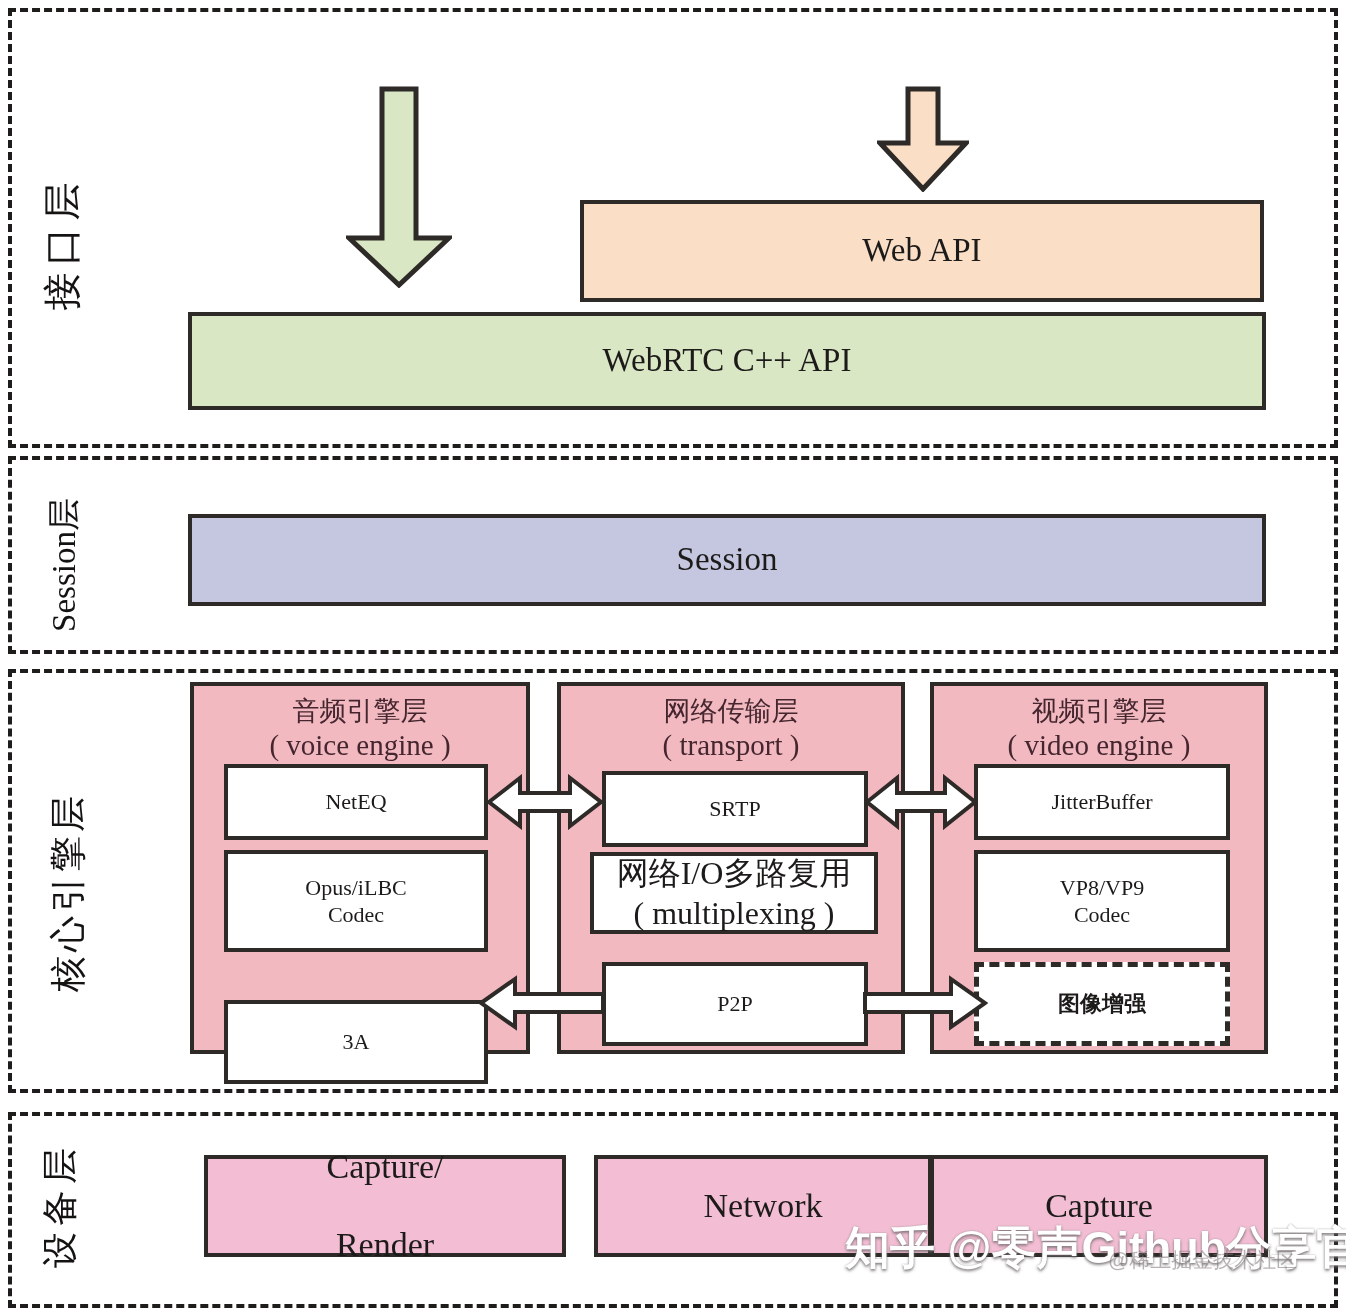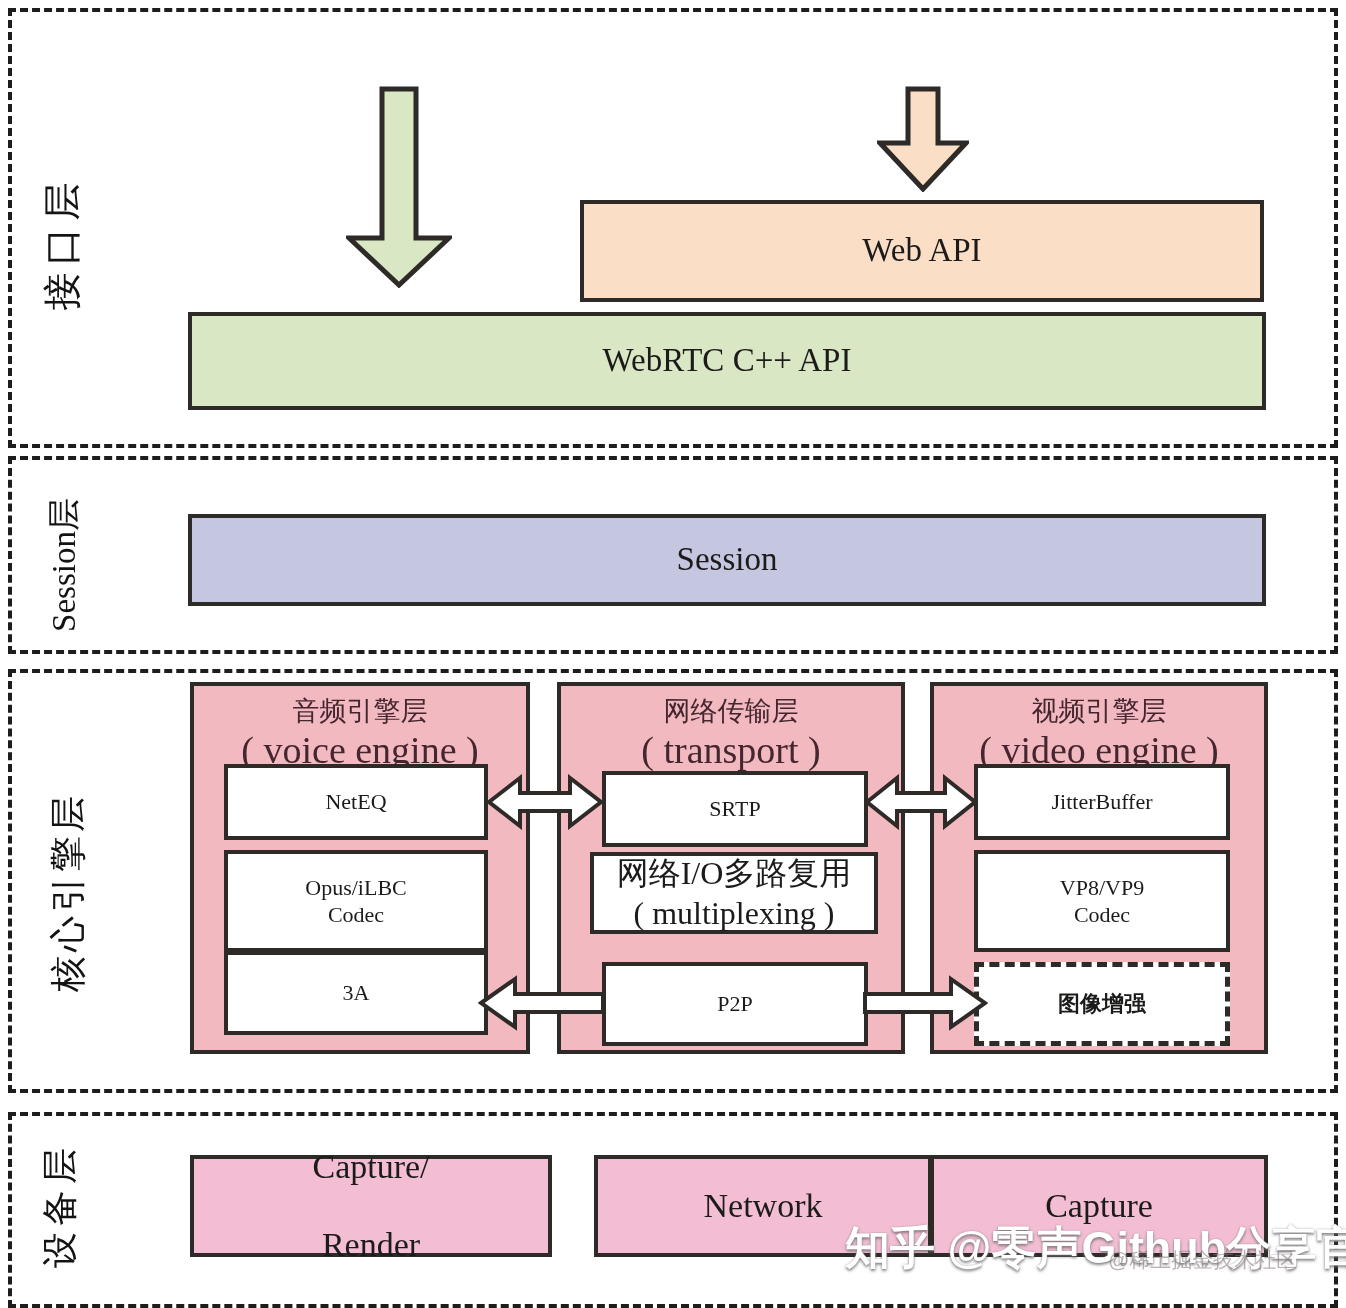--- a/index.html
+++ b/index.html
@@ -21,21 +21,21 @@
   }
   .peach{background:#fadec6;}
   .green{background:#dae7c4;}
   .lavender{background:#c5c6df;}
   .engine-col{background:#f2b9c1;}
   .device-pink{background:#f3bed3;}
   .whitebox{background:#ffffff;font-size:22px;}
   .dashedbox{border-style:dashed;border-width:5px;font-weight:bold;}
   .col-head{position:absolute;width:100%;top:10px;text-align:center;color:#45262e;line-height:1.18;}
   .col-head .t{font-size:27px;display:block;}
-  .col-head .s{font-size:38px;display:block;}
+  .col-head .s{font-size:29px;display:block;}
   .arrow-svg{position:absolute;}
   .wm-main{
     position:absolute;left:845px;top:1218px;font-family:"Liberation Sans","DejaVu Sans",sans-serif;
     font-size:45px;font-weight:bold;color:#ffffff;white-space:nowrap;
     text-shadow:0 2px 3px rgba(110,105,108,0.8),0 0 2px rgba(130,125,128,0.6);
   }
   .wm-sub{
     position:absolute;left:1108px;top:1246px;font-family:"Liberation Sans","DejaVu Sans",sans-serif;
     font-size:21px;color:rgba(125,115,120,0.55);white-space:nowrap;
   }
@@ -98,21 +98,21 @@
     </div>
   </div>
 
   <div class="box whitebox" style="left:224px;top:764px;width:264px;height:76px;">
     <span>NetEQ</span>
   </div>
   <div class="box whitebox" style="left:224px;top:850px;width:264px;height:102px;">
     <span>Opus/iLBC</span>
     <span>Codec</span>
   </div>
-  <div class="box whitebox" style="left:224px;top:951px;width:264px;height:84px;">
+  <div class="box whitebox" style="left:224px;top:1000px;width:264px;height:84px;">
     <span>3A</span>
   </div>
 
   <div class="box whitebox" style="left:602px;top:764px;width:266px;height:76px;margin-top:7px;">
     <span>SRTP</span>
   </div>
   <div class="box whitebox fs32" style="left:590px;top:852px;width:288px;height:82px;">
     <span>网络I/O多路复用</span>
     <span>( multiplexing )</span>
   </div>
@@ -140,21 +140,21 @@
   <svg class="arrow-svg" style="left:478px;top:975px;" width="128" height="56" viewBox="0 0 128 56">
     <polygon points="3,28 37,4 37,19 125,19 125,37 37,37 37,52" fill="#ffffff" stroke="#2d2a27" stroke-width="4" stroke-linejoin="miter"></polygon>
   </svg>
   <svg class="arrow-svg" style="left:862px;top:975px;" width="126" height="56" viewBox="0 0 126 56">
     <polygon points="123,28 89,52 89,37 3,37 3,19 89,19 89,4" fill="#ffffff" stroke="#2d2a27" stroke-width="4" stroke-linejoin="miter"></polygon>
   </svg>
 
   <div class="section" style="left:8px;top:1112px;width:1322px;height:188px;"></div>
   <div class="vlabel" style="left:60px;top:1205px;font-size:36px;letter-spacing:6px;">设备层</div>
 
-  <div class="box device-pink fs34" style="left:190px;top:1155px;width:362px;height:102px;gap:35px;">
+  <div class="box device-pink fs34" style="left:204px;top:1155px;width:362px;height:102px;gap:35px;">
     <span>Capture/</span>
     <span>Render</span>
   </div>
   <div class="box device-pink fs34" style="left:562px;top:1155px;width:338px;height:102px;margin-left:32px;">
     <span>Network</span>
   </div>
   <div class="box device-pink fs34" style="left:930px;top:1155px;width:338px;height:102px;">
     <span>Capture</span>
   </div>
 

